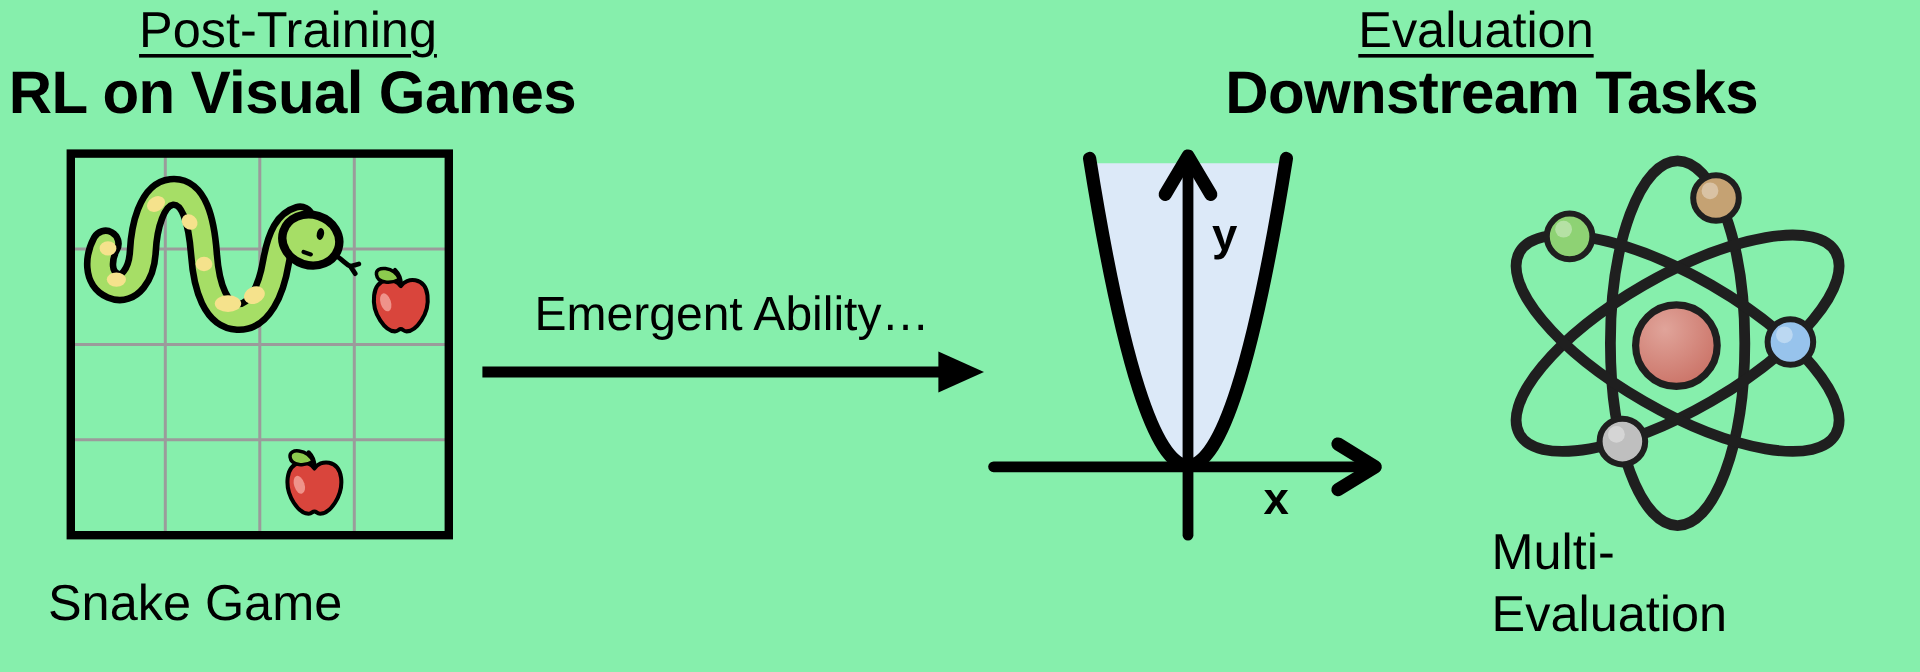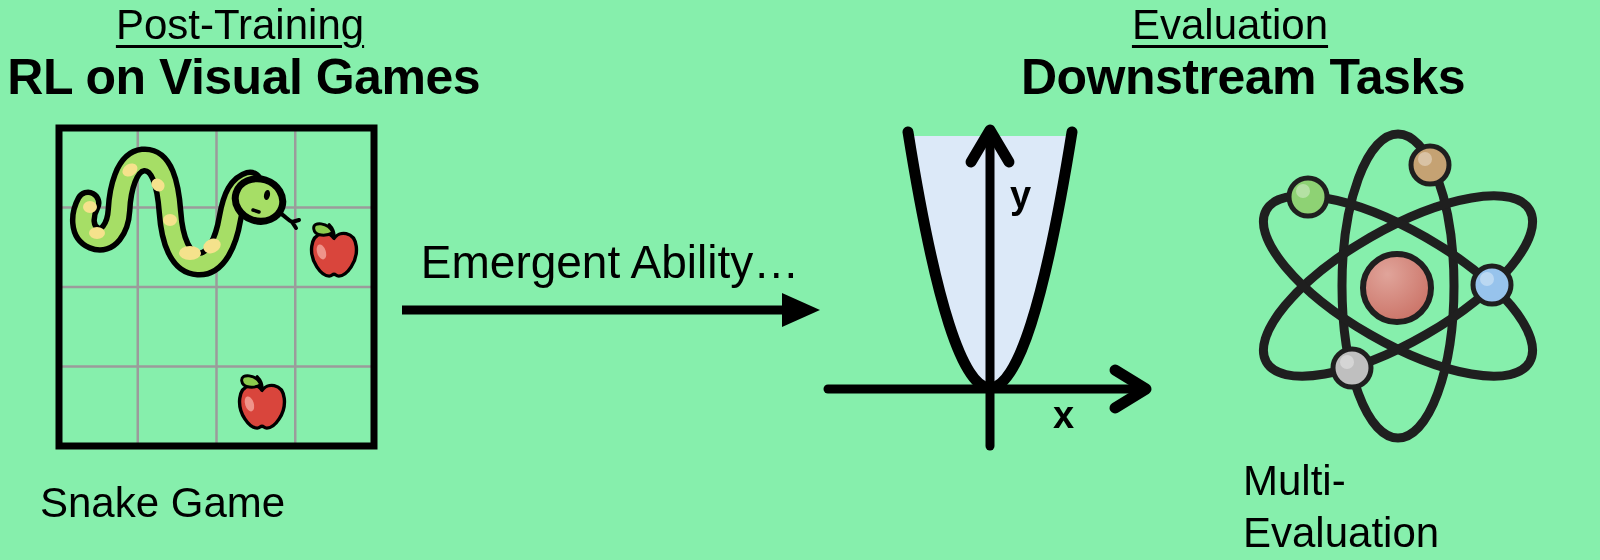--- a/index.html
+++ b/index.html
@@ -15,21 +15,21 @@
   .hdr-title span{
     text-decoration:underline;text-underline-offset:6px;text-decoration-thickness:3px;
   }
   .hdr-sub{
     font-size:50px;font-weight:700;line-height:50px;margin-top:2px;letter-spacing:-0.5px;text-align:right;
   }
   .caption{
     font-size:42px;font-weight:400;text-align:left;line-height:52px;
   }
   .flow-label{
-    font-size:46px;font-weight:400;text-align:center;line-height:48px;
+    font-size:40px;font-weight:400;text-align:center;line-height:48px;
   }
   svg{display:block;}
 </style>
 </head>
 <body>
 
 <div id="canvas">
 
   <div class="abs hdr" style="left:0;top:2;width:480px;">
     <div class="hdr-title">
@@ -131,18 +131,18 @@
       <circle cx="112" cy="263" r="19" fill="#bfbfbf"></circle>
     </g>
     <g fill="#ffffff" opacity="0.35">
       <circle cx="63" cy="86" r="7"></circle>
       <circle cx="185" cy="54" r="7"></circle>
       <circle cx="247" cy="174" r="7"></circle>
       <circle cx="107" cy="257" r="7"></circle>
     </g>
   </svg>
 
-  <div class="abs caption" style="left:1243px;top:455px;width:340px;">
+  <div class="abs caption" style="left:1243px;top:434px;width:340px;">
     <div>Multi-</div>
     <div>Evaluation</div>
   </div>
 
 </div>
 
 </body></html>

